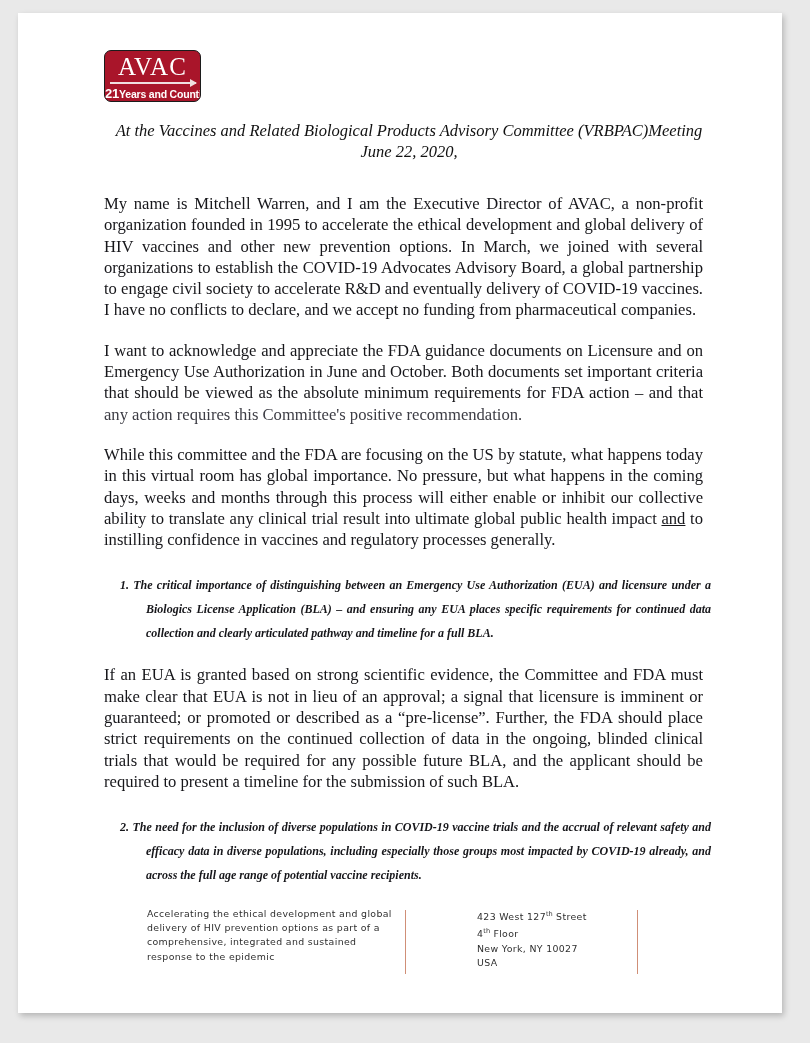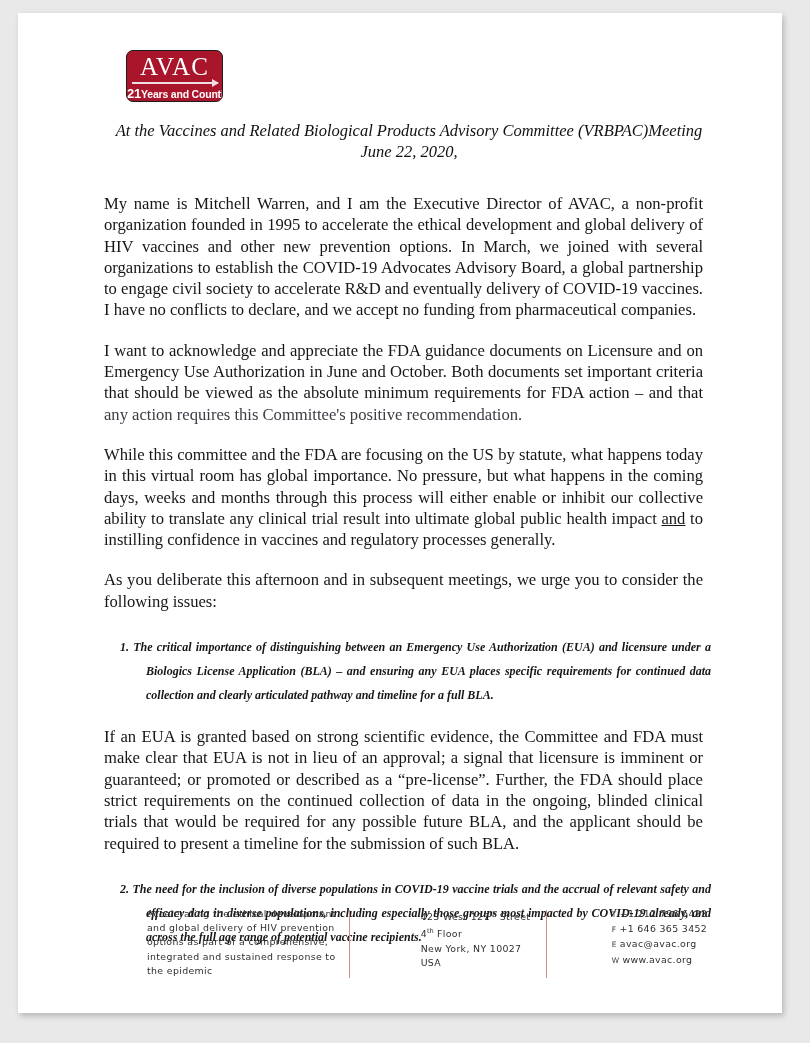--- a/index.html
+++ b/index.html
@@ -33,21 +33,20 @@
   .logo {
     width: 97px;
     height: 52px;
     background: #a9152a;
     border-radius: 7px;
     border: 1.5px solid #1c1c1c;
     box-sizing: border-box;
     position: relative;
     overflow: hidden;
     font-family: "Liberation Serif", serif;
-    margin-left: 22px;
   }
   .logo-avac {
     position: absolute;
     left: 0; right: 0;
     top: 1px;
     text-align: center;
     color: #ffffff;
     font-family: "Liberation Serif", serif;
     font-size: 25px;
     letter-spacing: 1.2px;
@@ -215,21 +214,20 @@
   </div>
 
   <div class="body-col">
 
     <p class="para">My name is Mitchell Warren, and I am the Executive Director of AVAC, a non-profit organization founded in 1995 to accelerate the ethical development and global delivery of HIV vaccines and other new prevention options. In March, we joined with several organizations to establish the COVID-19 Advocates Advisory Board, a global partnership to engage civil society to accelerate R&amp;D and eventually delivery of COVID-19 vaccines. I have no conflicts to declare, and we accept no funding from pharmaceutical companies.</p>
 
     <p class="para"><span>I want to acknowledge and appreciate the FDA guidance documents on Licensure and on Emergency Use Authorization in June and October. Both documents set important criteria that should be viewed as the absolute minimum requirements for FDA action – and that </span><span class="soft">any action requires this Committee's positive recommendation.</span></p>
 
     <p class="para"><span>While this committee and the FDA are focusing on the US by statute, what happens today in this virtual room has global importance. No pressure, but what happens in the coming days, weeks and months through this process will either enable or inhibit our collective ability to translate any clinical trial result into ultimate global public health impact </span><u class="inline-u">and</u><span> to instilling confidence in vaccines and regulatory processes generally.</span></p>
 
-    <p class="para">As you deliberate this afternoon and in subsequent meetings, we urge you to consider the following issues:</p>
 
     <div class="spacer-sm"></div>
 
     <p class="numbered"><span class="num">1.</span> <span>The critical importance of distinguishing between an Emergency Use Authorization (EUA) and licensure under a Biologics License Application (BLA) – and ensuring any EUA places specific requirements for continued data collection and clearly articulated pathway and timeline for a full BLA.</span></p>
 
     <p class="para">If an EUA is granted based on strong scientific evidence, the Committee and FDA must make clear that EUA is not in lieu of an approval; a signal that licensure is imminent or guaranteed; or promoted or described as a “pre-license”. Further, the FDA should place strict requirements on the continued collection of data in the ongoing, blinded clinical trials that would be required for any possible future BLA, and the applicant should be required to present a timeline for the submission of such BLA.</p>
 
     <div class="spacer-sm"></div>
 
     <p class="numbered"><span class="num">2.</span> <span>The need for the inclusion of diverse populations in COVID-19 vaccine trials and the accrual of relevant safety and efficacy data in diverse populations, including especially those groups most impacted by COVID-19 already, and across the full age range of potential vaccine recipients.</span></p>
@@ -244,22 +242,16 @@
 
     <div class="f-col f-col-2">
       <div><span>423 West 127</span><sup class="ord">th</sup><span> Street</span></div>
       <div><span>4</span><sup class="ord">th</sup><span> Floor</span></div>
       <div>New York, NY 10027</div>
       <div>USA</div>
     </div>
 
     <div class="f-rule" style="background: rgb(208, 143, 119);"></div>
 
-    <div class="f-col f-col-3">
-      <div><span class="lbl">T</span> <span>+1 212 796 6423</span></div>
-      <div><span class="lbl">F</span> <span>+1 646 365 3452</span></div>
-      <div><span class="lbl">E</span> <span>avac@avac.org</span></div>
-      <div><span class="lbl">W</span> <span>www.avac.org</span></div>
-    </div>
 
   </div>
 
 </div>
 
 </body></html>

